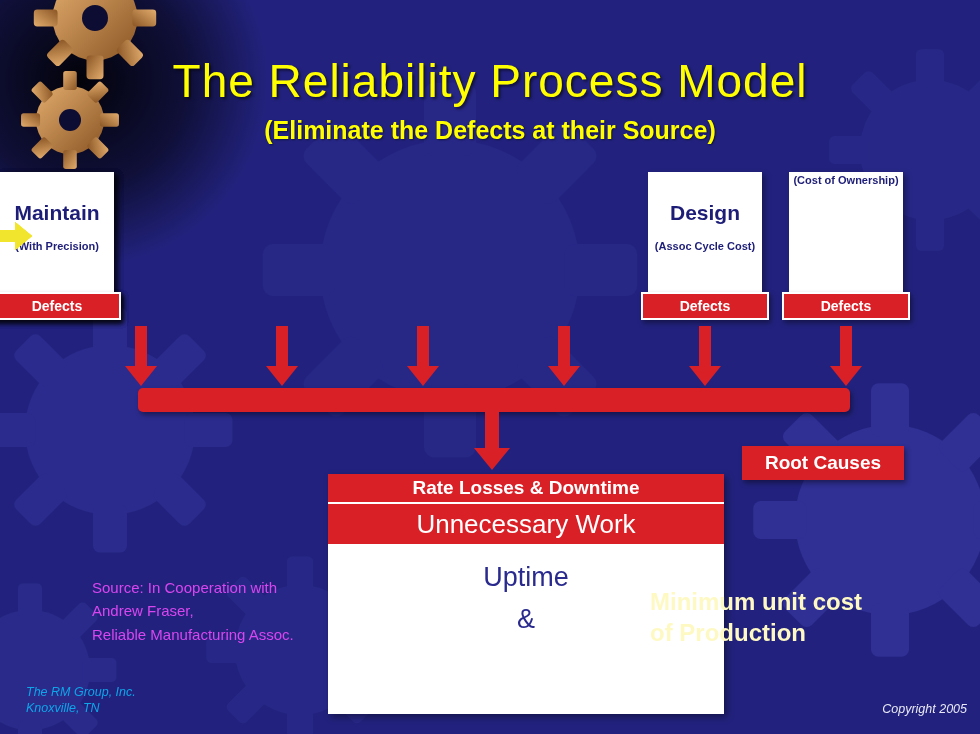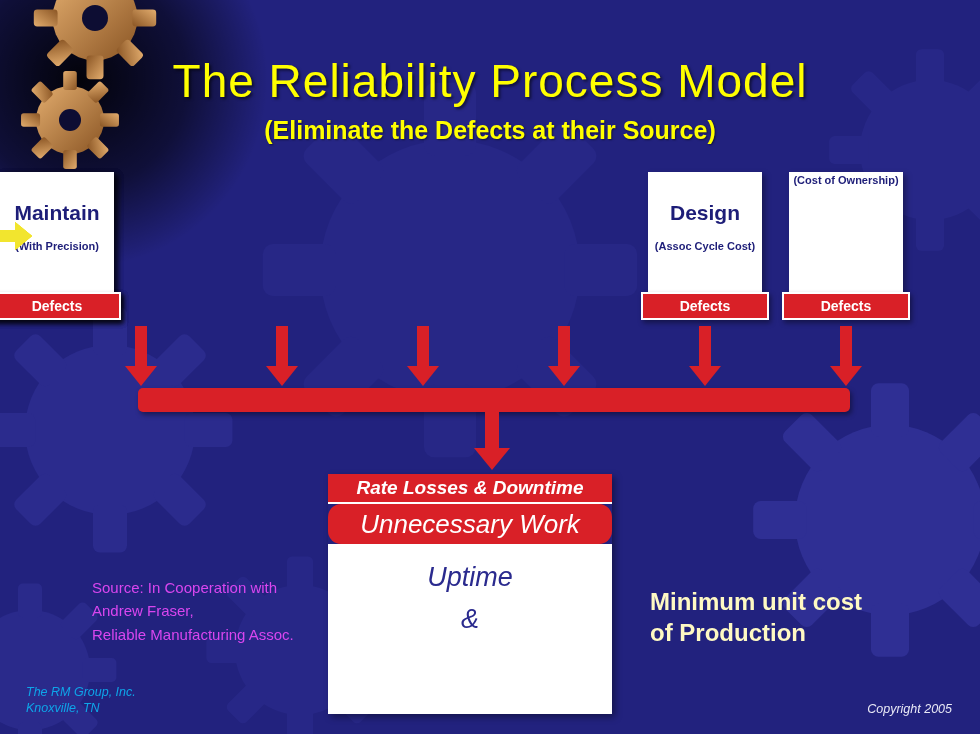--- a/index.html
+++ b/index.html
@@ -84,33 +84,32 @@
   }
   .center-arrow { position:absolute; left:474px; top:412px; width:36px; height:58px; }
   .center-arrow .shaft { position:absolute; left:11px; top:0; width:14px; height:36px; background:#d92027; }
   .center-arrow .head {
     position:absolute; left:0; top:36px; width:0; height:0;
     border-left:18px solid transparent; border-right:18px solid transparent;
     border-top:22px solid #d92027;
   }
 
   .result-stack {
-    position:absolute; left:328px; top:474px; width:284px;
+    position:absolute; left:328px; top:474px; width:396px;
     box-shadow:3px 3px 7px rgba(0,0,0,.4);
-    font-style:italic;
   }
   .rate-losses {
     height:30px; background:#d92027; border-bottom:2px solid #ffffff;
     color:#ffffff; font-size:19px; font-weight:bold;
     display:flex; align-items:center; justify-content:center;
   }
   .unnecessary {
     height:40px; background:#d92027;
     color:#ffffff; font-size:26px; font-weight:normal;
-    display:flex; align-items:center; justify-content:center;border-radius:13px;
+    display:flex; align-items:center; justify-content:center;
   }
   .uptime-box {
     height:170px; background:#ffffff; text-align:center; padding-top:12px;
     color:#2a2a8e; font-size:27px; line-height:42px;
   }
 
   .root-causes {
     position:absolute; left:742px; top:446px; width:162px; height:34px;
     background:#d92027; color:#ffffff; font-size:19px; font-weight:bold;
     display:flex; align-items:center; justify-content:center;
@@ -122,21 +121,21 @@
   }
   .source-note {
     position:absolute; left:92px; top:576px; color:#d946ef;
     font-size:15px; line-height:1.55; white-space:pre-line;
   }
   .footer-left {
     position:absolute; left:26px; top:684px; color:#0ea5e9;
     font-size:12.5px; font-style:italic; line-height:1.3;
   }
   .footer-right {
-    position:absolute; right:28px; top:702px; color:#e9e9f6;
+    position:absolute; right:13px; top:702px; color:#e9e9f6;
     font-size:12.5px; font-style:italic;
   }
 </style>
 </head>
 <body>
 
 <div class="slide">
 
   <div class="bg-gears">
     <svg class="gears-svg" viewBox="0 0 980 734">
@@ -275,20 +274,21 @@
 
   <div class="result-stack">
     <div class="rate-losses">Rate Losses &amp; Downtime</div>
     <div class="unnecessary">Unnecessary Work</div>
     <div class="uptime-box">
       <div>Uptime</div>
       <div>&amp;</div>
     </div>
   </div>
 
+  <div class="root-causes">Root Causes</div>
   <div class="min-cost">Minimum unit cost
 of Production</div>
   <div class="source-note">Source: In Cooperation with
 Andrew Fraser,
 Reliable Manufacturing Assoc.</div>
 
   <div class="footer-left">
     <div>The RM Group, Inc.</div>
     <div>Knoxville, TN</div>
   </div>

